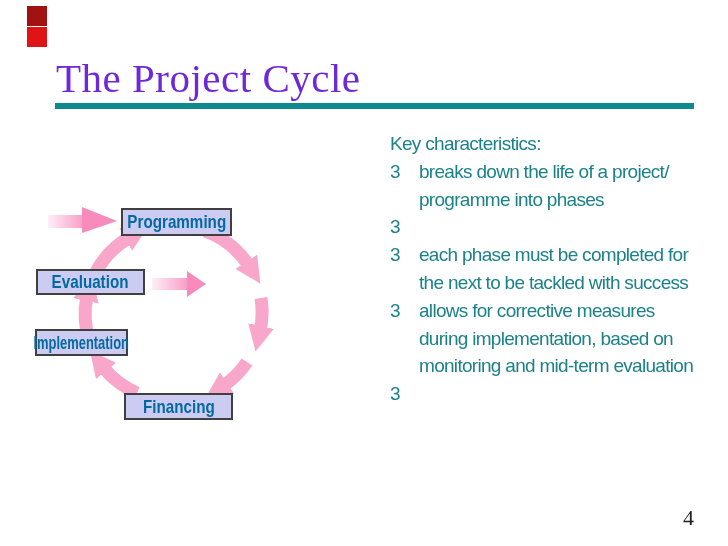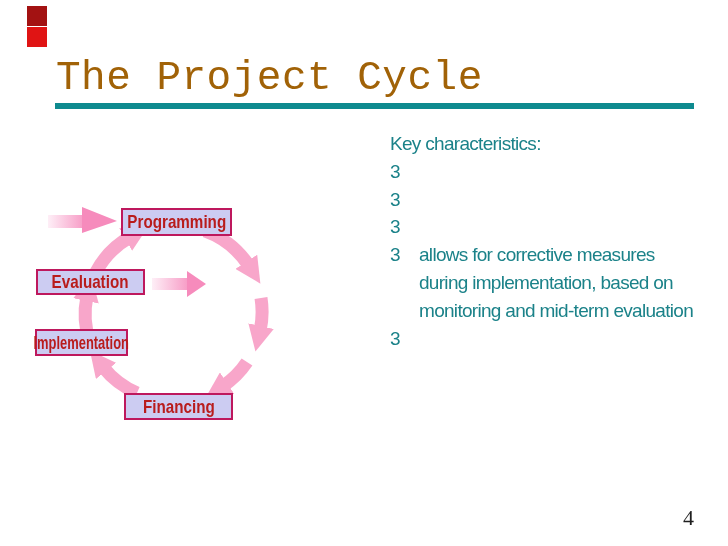--- a/index.html
+++ b/index.html
@@ -10,22 +10,22 @@
   }
 
   
   .decor-sq { position:absolute; width:20px; height:20px; }
   #decor-sq-1 { left:27px; top:6px;  background:#a31212; }
   #decor-sq-2 { left:27px; top:27px; background:#e01414; }
 
   
   #title {
     position:absolute; left:56px; top:55px;
-    font-family:Liberation Mono, monospace;
-    font-size:41px; line-height:46px; color:#a16207;
+    font-family:Liberation Serif, serif;
+    font-size:41px; line-height:46px; color:#6d28d9;
     letter-spacing:0.5px; white-space:nowrap;
   }
   #title-rule {
     position:absolute; left:55px; top:103px;
     width:639px; height:6px; background:#0e8a8f;
   }
 
   
   #key-block {
     position:absolute; left:343px; top:130px; width:368px;
@@ -35,23 +35,23 @@
   }
   .krow { display:flex; align-items:flex-start; }
   .kbullet { flex:none; width:29px; }
   .ktext { white-space:pre-line; }
 
   
   #diagram { position:absolute; left:0; top:195px; width:340px; height:250px; }
   #arrows { position:absolute; left:0; top:0; }
   .stage {
     position:absolute; box-sizing:border-box;
-    background:#ccccf2; border:2px solid #be185d;
+    background:#ccccf2; border:2px solid #404040;
     display:flex; align-items:center; justify-content:center;
-    color:#b91c1c;
+    color:#0369a1;
   }
   .stage-label {
     font-weight:700; font-size:19px; white-space:nowrap;
     transform:scaleX(0.80); transform-origin:center;
   }
   .stage-label.narrow { transform:scaleX(0.68); }
   #stage-programming    { left:121px; top:13px;  width:111px; height:28px; }
   #stage-evaluation     { left:36px;  top:74px;  width:109px; height:26px; }
   #stage-identification { left:207px; top:72px;  width:99px;  height:28px; }
   #stage-implementation { left:35px;  top:134px; width:93px; height:27px; }
@@ -120,26 +120,30 @@
     <div class="stage" id="stage-evaluation">
       <span class="stage-label">Evaluation</span>
     </div>
   </div>
 
   <div id="key-block">
     <div>Key characteristics:</div>
 
     <div class="krow">
       <span class="kbullet">3</span>
+      <span class="ktext">breaks down the life of a project/
+programme into phases</span>
     </div>
     <div class="krow">
       <span class="kbullet">3</span>
     </div>
     <div class="krow">
       <span class="kbullet">3</span>
+      <span class="ktext">each phase must be completed for
+the next to be tackled with success</span>
     </div>
     <div class="krow">
       <span class="kbullet">3</span>
       <span class="ktext">allows for corrective measures
 during implementation, based on
 monitoring and mid-term evaluation</span>
     </div>
     <div class="krow">
       <span class="kbullet">3</span>
     </div>

